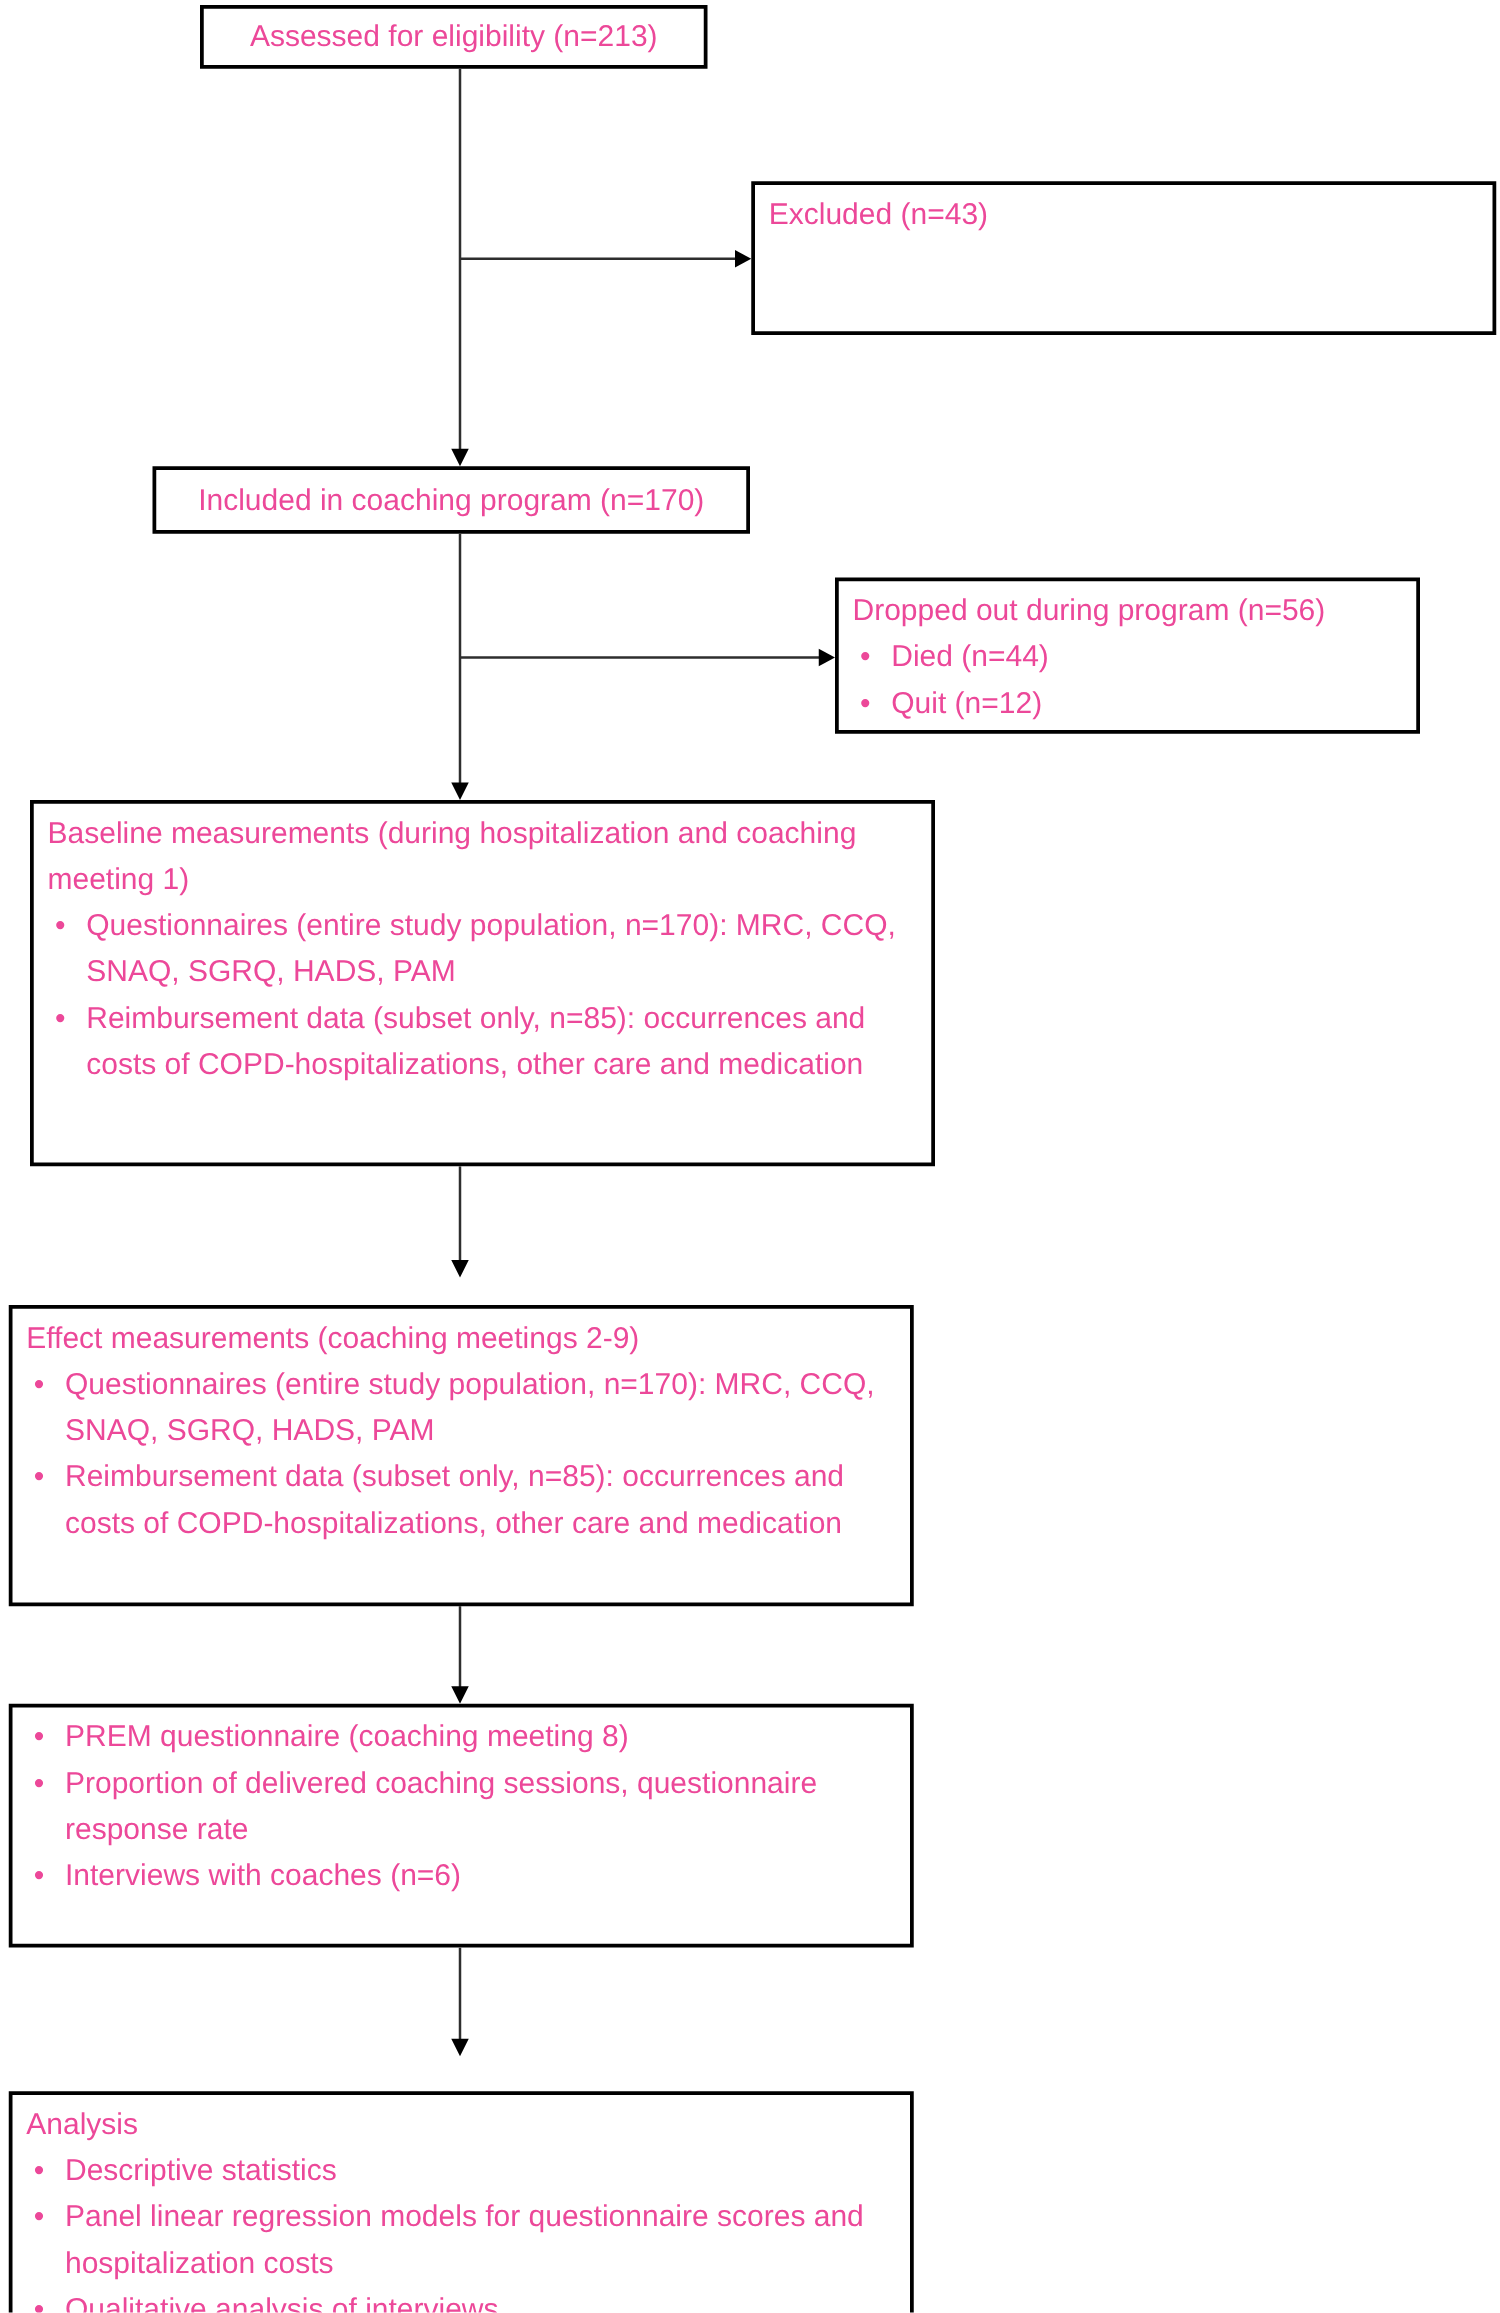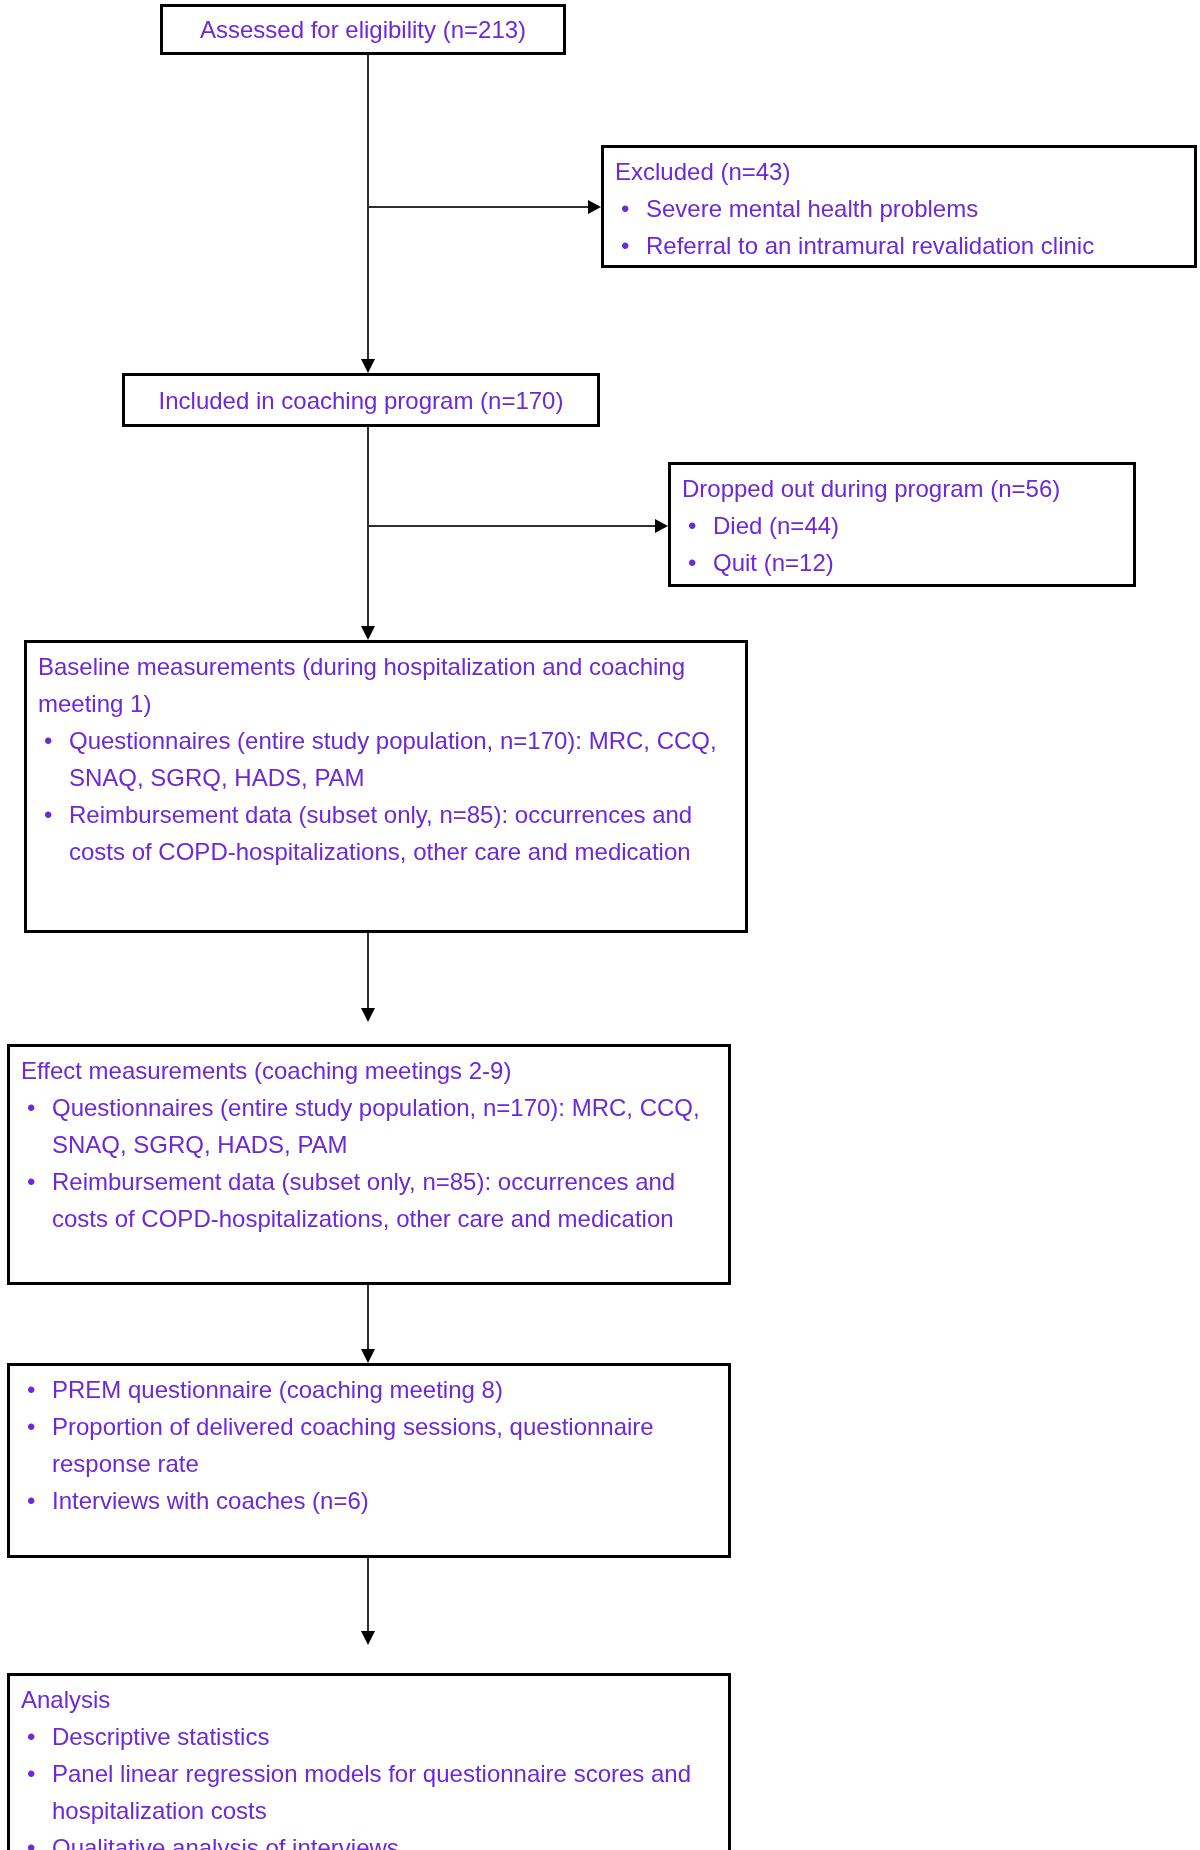--- a/index.html
+++ b/index.html
@@ -6,21 +6,21 @@
     margin: 0;
     padding: 0;
     background: #ffffff;
   }
   #canvas {
     position: relative;
     width: 1200px;
     height: 1850px;
     background: #ffffff;
     font-family: "Liberation Sans", sans-serif;
-    color: #6d28d9;
+    color: #ec4899;
     font-size: 24px;
     line-height: 37px;
   }
   .flow-box {
     position: absolute;
     box-sizing: border-box;
     border: 3px solid #000000;
     background: #ffffff;
     padding: 5px 20px 8px 11px;
   }
@@ -100,24 +100,20 @@
       <polygon points="361,1631 375,1631 368,1645"></polygon>
     </g>
   </svg>
 
   <div class="flow-box center" style="left:160px; top:4px; width:406px; height:51px;">
     <div class="box-title">Assessed for eligibility (n=213)</div>
   </div>
 
   <div class="flow-box" style="left:601px; top:145px; width:596px; height:123px;">
     <div class="box-title">Excluded (n=43)</div>
-    <ul class="bullets">
-        <li>Severe mental health problems</li>
-        <li>Referral to an intramural revalidation clinic</li>
-      </ul>
   </div>
 
   <div class="flow-box center" style="left:122px; top:373px; width:478px; height:54px;">
     <div class="box-title">Included in coaching program (n=170)</div>
   </div>
 
   <div class="flow-box" style="left:668px; top:462px; width:468px; height:125px;">
     <div class="box-title">Dropped out during program (n=56)</div>
     <ul class="bullets">
         <li>Died (n=44)</li>

